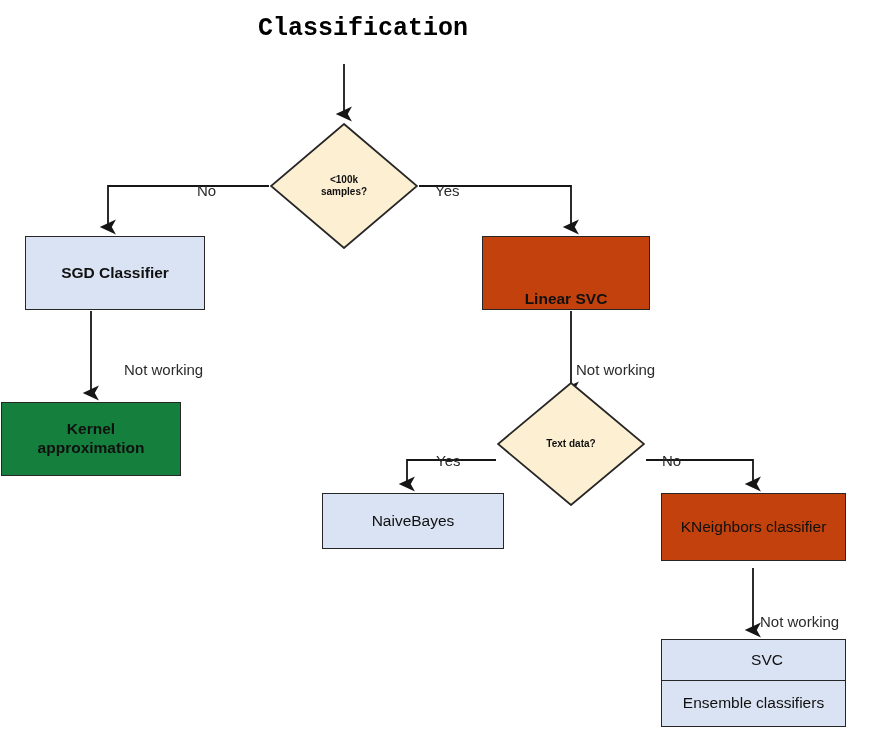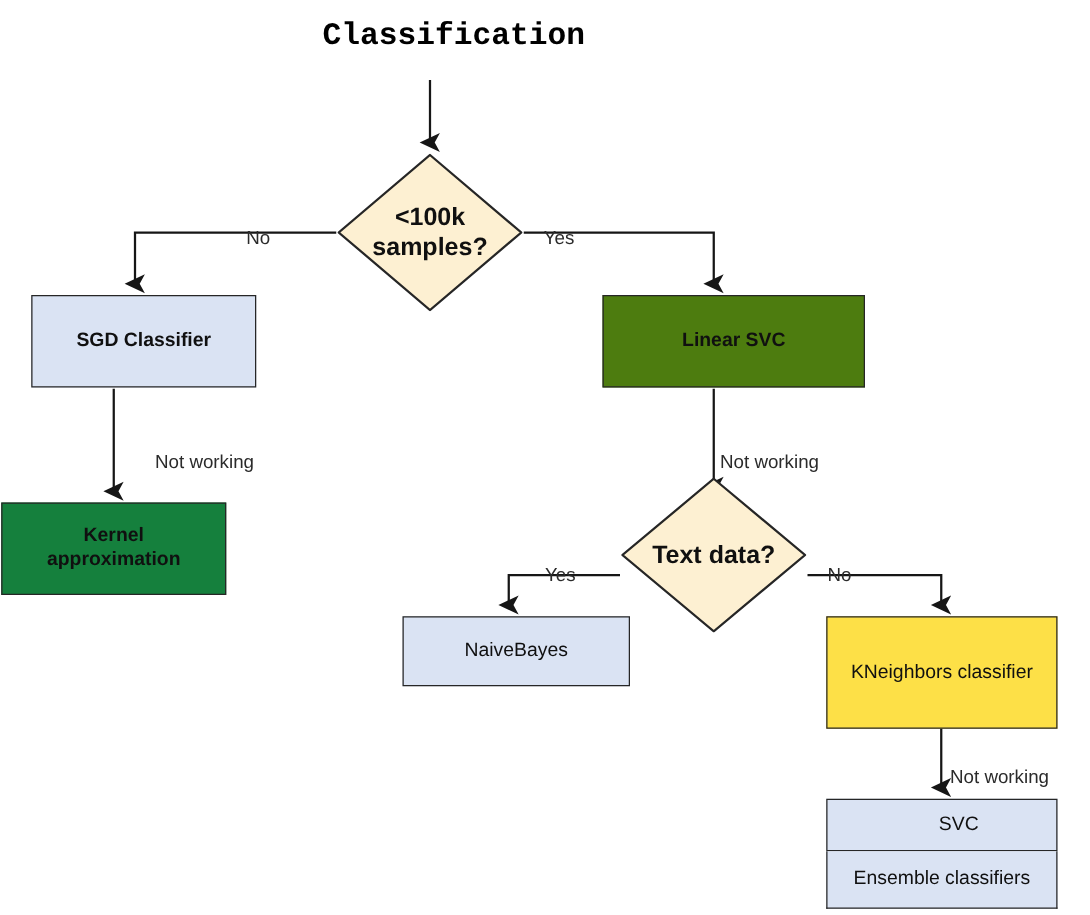--- a/index.html
+++ b/index.html
@@ -55,21 +55,21 @@
   .diamond-label {
     position: absolute;
     left: 0;
     top: 0;
     width: 100%;
     height: 100%;
     display: flex;
     align-items: center;
     justify-content: center;
     text-align: center;
-    font-size: 20px;
+    font-size: 10px;
     font-weight: bold;
     line-height: 1.22;
     color: #101010;
     pointer-events: none;
   }
   .edge-label {
     position: absolute;
     font-size: 15px;
     color: #2b2b2b;
     white-space: nowrap;
@@ -117,33 +117,33 @@
           <polygon points="74,1 147,63 74,125 1,63" fill="#fdf0d2" stroke="#262626" stroke-width="1.8"></polygon>
         </svg>
         <div class="diamond-label">&lt;100k<br>samples?</div>
       </div>
       <div class="node bold" style="left: 1px; top: 236px; width: 180px; height: 74px; background: rgb(218, 227, 243); border-color: rgb(38, 38, 38); margin-left: 24px;">
         <span>SGD Classifier</span>
       </div>
       <div class="node bold" style="left: 1px; top: 402px; width: 180px; height: 74px; background: #15803d; border-color: rgb(38, 38, 38);">
         <span>Kernel<br>approximation</span>
       </div>
-      <div class="node bold" style="left: 482px; top: 236px; width: 210px; height: 74px; background: #4d7c0f; border-color: rgb(38, 38, 38);">
+      <div class="node bold" style="left: 482px; top: 236px; width: 168px; height: 74px; background: #c2410c; border-color: rgb(38, 38, 38); align-items: flex-end;">
         <span>Linear SVC</span>
       </div>
       <div class="diamond-wrap" style="left: 497px; top: 382px; width: 148px; height: 124px;">
         <svg width="148" height="124" viewBox="0 0 148 124">
           <polygon points="74,1 147,62 74,123 1,62" fill="#fdf0d2" stroke="#262626" stroke-width="1.8"></polygon>
         </svg>
         <div class="diamond-label">Text data?</div>
       </div>
       <div class="node" style="left: 322px; top: 493px; width: 182px; height: 56px; background: rgb(218, 227, 243); border-color: rgb(38, 38, 38);">
         <span>NaiveBayes</span>
       </div>
-      <div class="node" style="left: 661px; top: 493px; width: 185px; height: 90px; background: #fde047; border-color: rgb(38, 38, 38); text-align: center;">
+      <div class="node" style="left: 661px; top: 493px; width: 185px; height: 68px; background: #c2410c; border-color: rgb(38, 38, 38); text-align: center;">
         <span>KNeighbors classifier</span>
       </div>
       <div class="node stack-top" style="left: 661px; top: 639px; width: 185px; height: 42px; background: rgb(218, 227, 243); border-color: rgb(38, 38, 38); padding-left: 27px;">
         <span>SVC</span>
       </div>
       <div class="node stack-bottom" style="left: 661px; top: 681px; width: 185px; height: 46px; background: rgb(218, 227, 243); border-color: rgb(38, 38, 38);">
         <span>Ensemble classifiers</span>
       </div>
     </div>
   <div id="label-layer">

